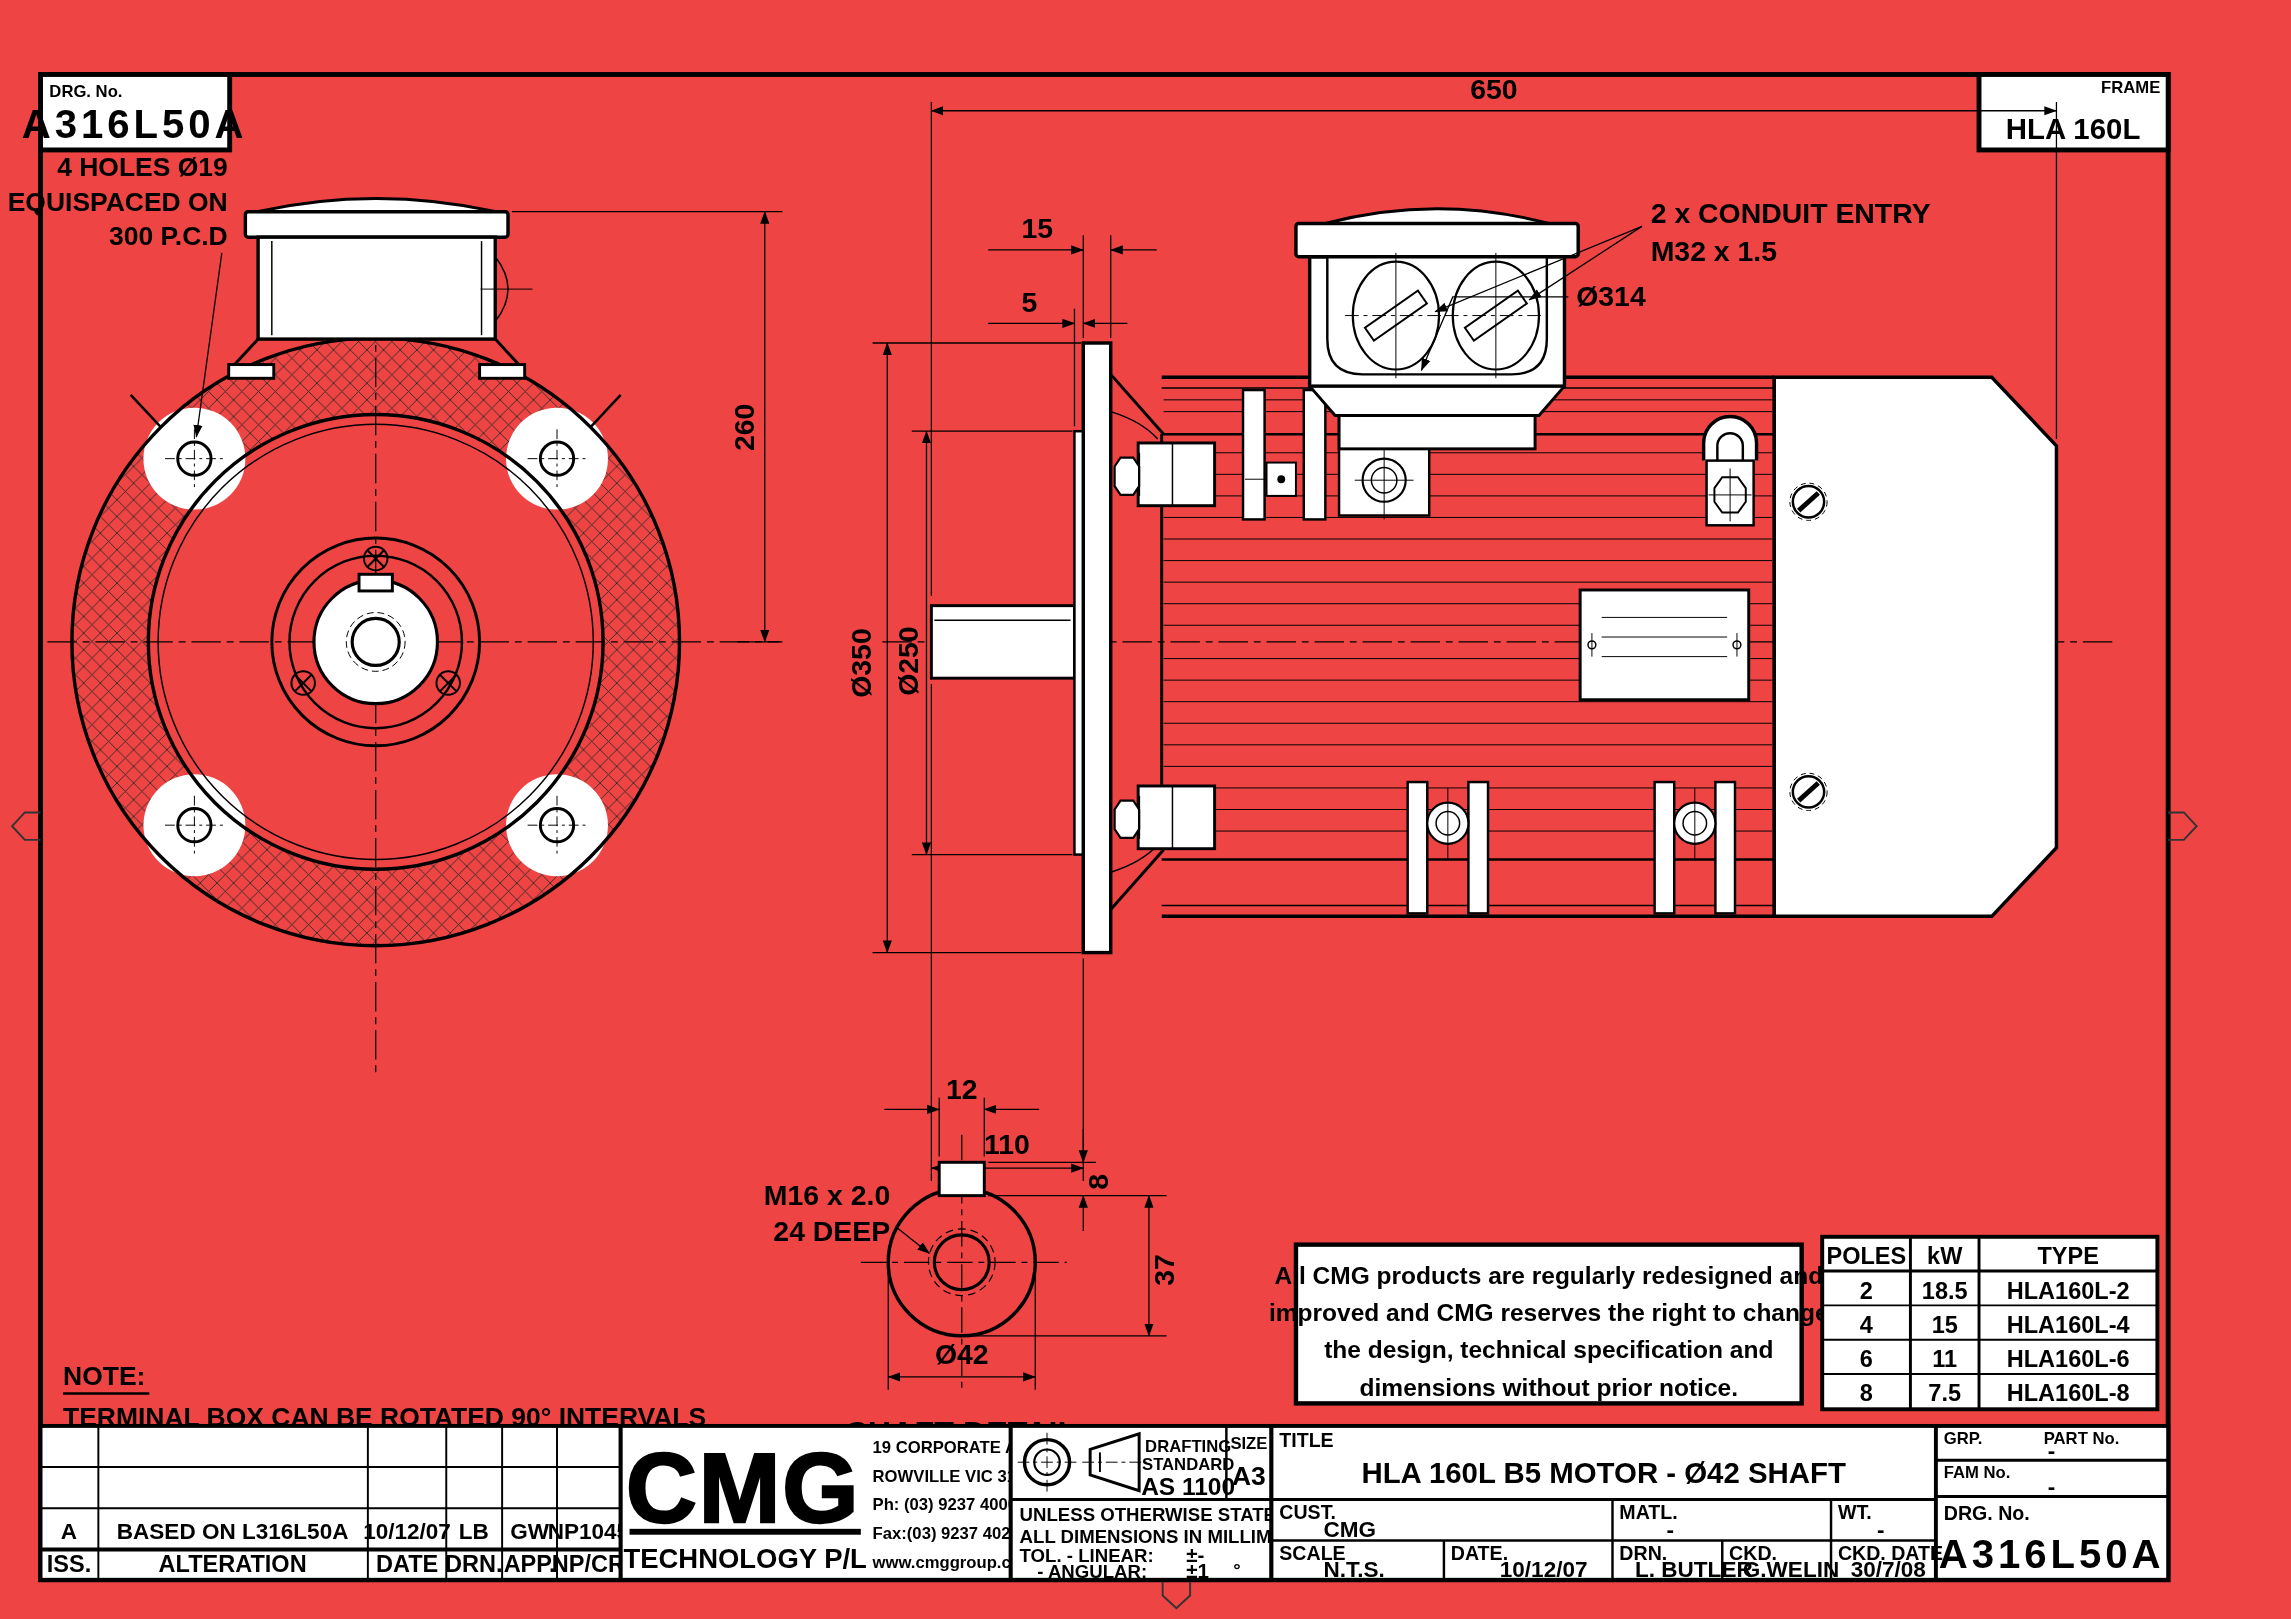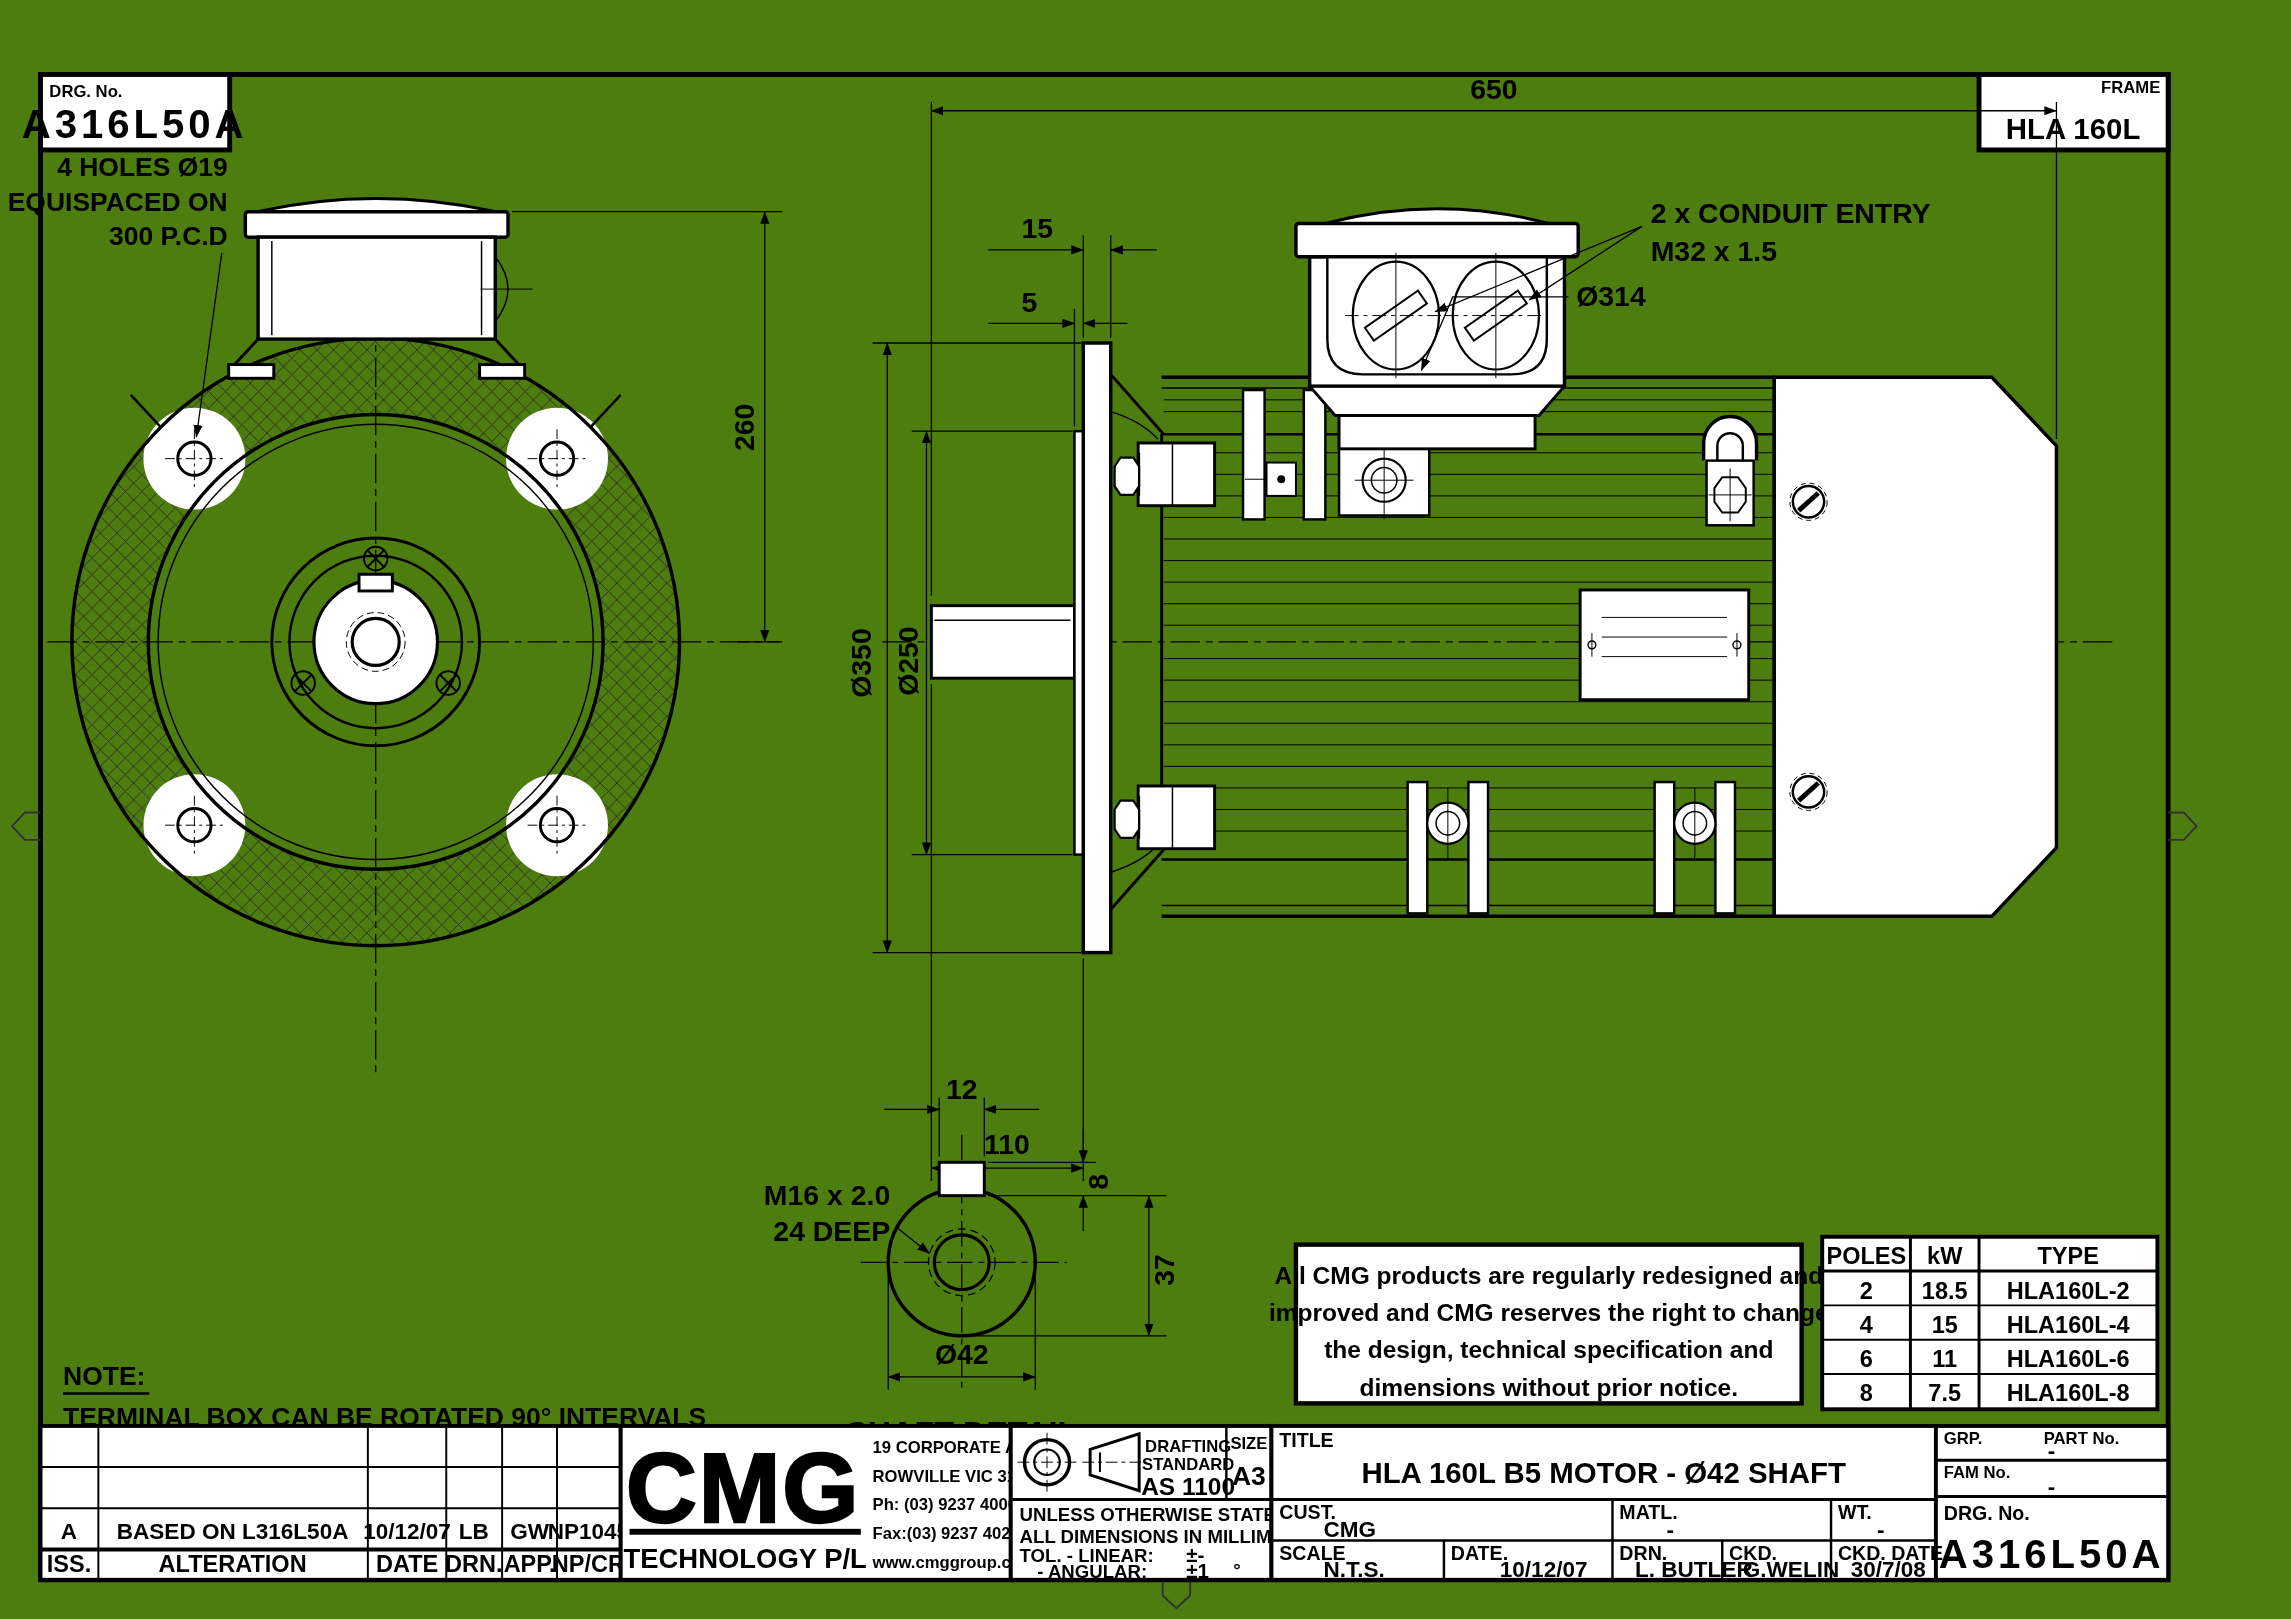--- a/index.html
+++ b/index.html
@@ -1,16 +1,16 @@
 <!DOCTYPE html>
 <html><head>
 <meta charset="utf-8">
 <style>
   html,body{margin:0;padding:0;background:#fff;}
-  .page{width:2292px;height:1619px;position:relative;background:#4d7c0f;font-family:"Liberation Sans",sans-serif;}
+  .page{width:2292px;height:1619px;position:relative;background:#ef4444;font-family:"Liberation Sans",sans-serif;}
   svg text{fill:#000;font-family:"Liberation Sans",sans-serif;}
   .dim{font-size:29px;font-weight:700;}
   .ann{font-size:27px;font-weight:700;}
   .big{font-size:41px;font-weight:700;letter-spacing:4px;}
   .med{font-size:30px;font-weight:700;}
   .sm{font-size:17px;font-weight:700;}
   .tb{font-size:20px;font-weight:700;}
   .cell{font-size:24px;font-weight:700;}
   .note{font-size:27px;font-weight:700;}
   .disc{font-size:25px;font-weight:700;}

